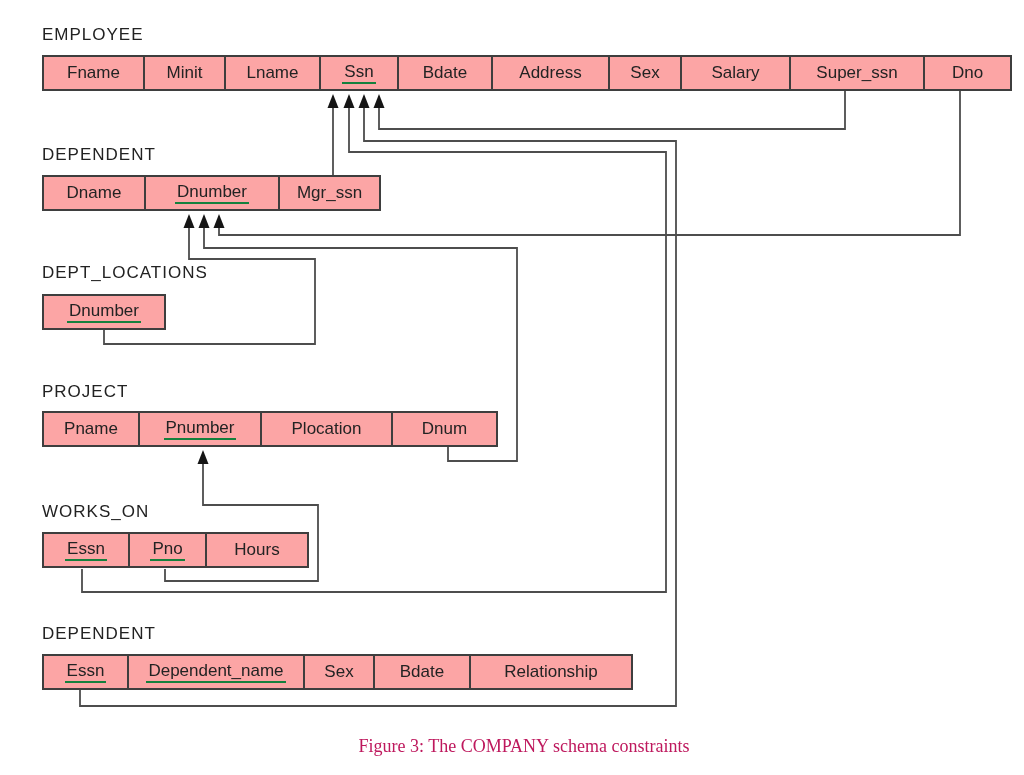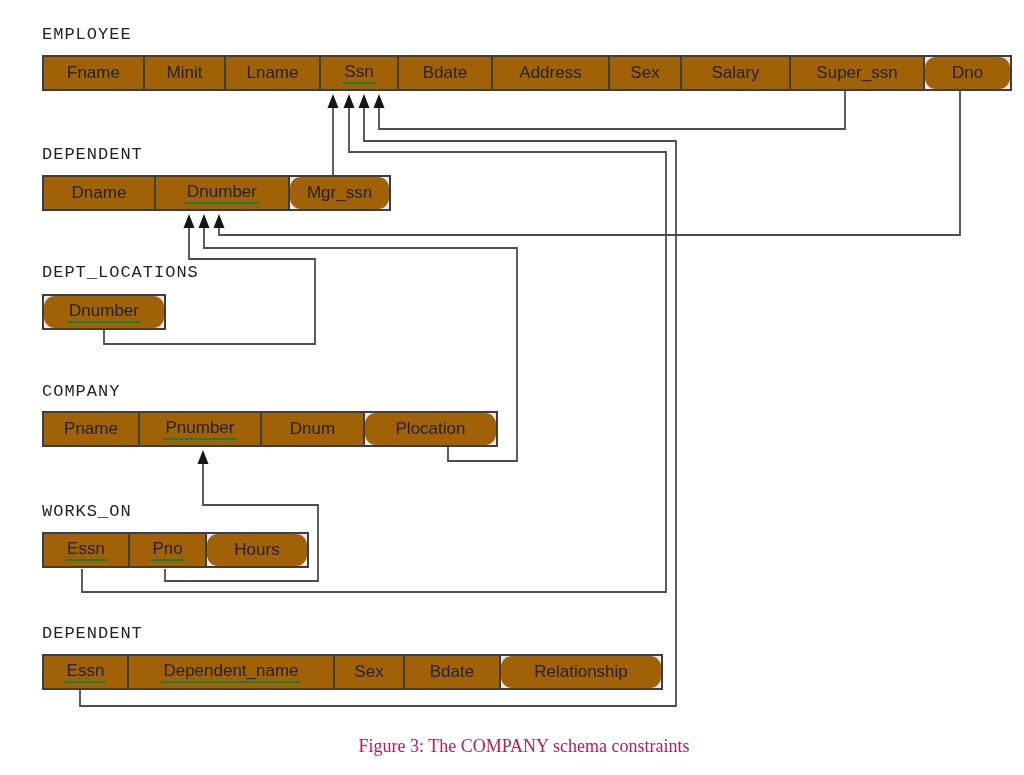--- a/index.html
+++ b/index.html
@@ -9,43 +9,42 @@
     background:#ffffff;
     font-family:"Liberation Sans","DejaVu Sans",sans-serif;
     overflow:hidden;
   }
   .tbl-label{
     position:absolute;
     font-size:17px;
     letter-spacing:1px;
     color:#222222;
     white-space:nowrap;
-    font-family:Liberation Mono, monospace;
   }
   .tbl{
     position:absolute;
     display:flex;
     box-sizing:border-box;
     border:2px solid #3e3e3e;
     height:36px;
     background:#e8e8e8;
   }
   .cell{
     box-sizing:border-box;
     height:32px;
     display:flex;
     align-items:center;
     justify-content:center;
-    background:#a16207;
+    background:#fca5a5;
     border-right:2px solid #3e3e3e;
     font-size:17px;
     color:#232323;
     white-space:nowrap;
   }
-  .cell:last-child{border-right:none;border-radius:11px;}
+  .cell:last-child{border-right:none;}
   .attr{line-height:20px;padding:0 2px;}
   .attr.pk{border-bottom:2px solid #15803d;}
   svg.overlay{position:absolute;left:0;top:0;pointer-events:none;}
   .fk-line{fill:none;stroke:#4d4d4d;stroke-width:1.8;}
   .ah{fill:#151515;stroke:none;}
   .caption{
     position:absolute;
     left:12px;top:736px;width:1024px;
     text-align:center;
     font-family:"Liberation Serif","DejaVu Serif",serif;
@@ -122,51 +121,51 @@
     <div class="cell" style="width:134px">
         <span class="attr">Super_ssn</span>
       </div>
     <div class="cell" style="width:85px">
         <span class="attr">Dno</span>
       </div>
   </div>
 
   <div class="tbl-label" style="left:42px;top:145px">DEPENDENT</div>
   <div class="tbl" style="left:42px;top:175px">
-    <div class="cell" style="width:112px">
+    <div class="cell" style="width:102px">
         <span class="attr">Dname</span>
       </div>
     <div class="cell" style="width:134px">
         <span class="attr pk">Dnumber</span>
       </div>
     <div class="cell" style="width:99px">
         <span class="attr">Mgr_ssn</span>
       </div>
   </div>
 
   <div class="tbl-label" style="left:42px;top:263px">DEPT_LOCATIONS</div>
   <div class="tbl" style="left:42px;top:294px">
     <div class="cell" style="width:120px">
         <span class="attr pk">Dnumber</span>
       </div>
   </div>
 
-  <div class="tbl-label" style="left:42px;top:382px">COMPANY</div>
+  <div class="tbl-label" style="left:42px;top:382px">PROJECT</div>
   <div class="tbl" style="left:42px;top:411px">
     <div class="cell" style="width:96px">
         <span class="attr">Pname</span>
       </div>
     <div class="cell" style="width:122px">
         <span class="attr pk">Pnumber</span>
       </div>
+    <div class="cell" style="width:131px">
+        <span class="attr">Plocation</span>
+      </div>
     <div class="cell" style="width:103px">
         <span class="attr">Dnum</span>
-      </div>
-    <div class="cell" style="width:131px">
-        <span class="attr">Plocation</span>
       </div>
   </div>
 
   <div class="tbl-label" style="left:42px;top:502px">WORKS_ON</div>
   <div class="tbl" style="left:42px;top:532px">
     <div class="cell" style="width:86px">
         <span class="attr pk">Essn</span>
       </div>
     <div class="cell" style="width:77px">
         <span class="attr pk">Pno</span>
@@ -174,21 +173,21 @@
     <div class="cell" style="width:100px">
         <span class="attr">Hours</span>
       </div>
   </div>
 
   <div class="tbl-label" style="left:42px;top:624px">DEPENDENT</div>
   <div class="tbl" style="left:42px;top:654px">
     <div class="cell" style="width:85px">
         <span class="attr pk">Essn</span>
       </div>
-    <div class="cell" style="width:206px">
+    <div class="cell" style="width:176px">
         <span class="attr pk">Dependent_name</span>
       </div>
     <div class="cell" style="width:70px">
         <span class="attr">Sex</span>
       </div>
     <div class="cell" style="width:96px">
         <span class="attr">Bdate</span>
       </div>
     <div class="cell" style="width:160px">
         <span class="attr">Relationship</span>

